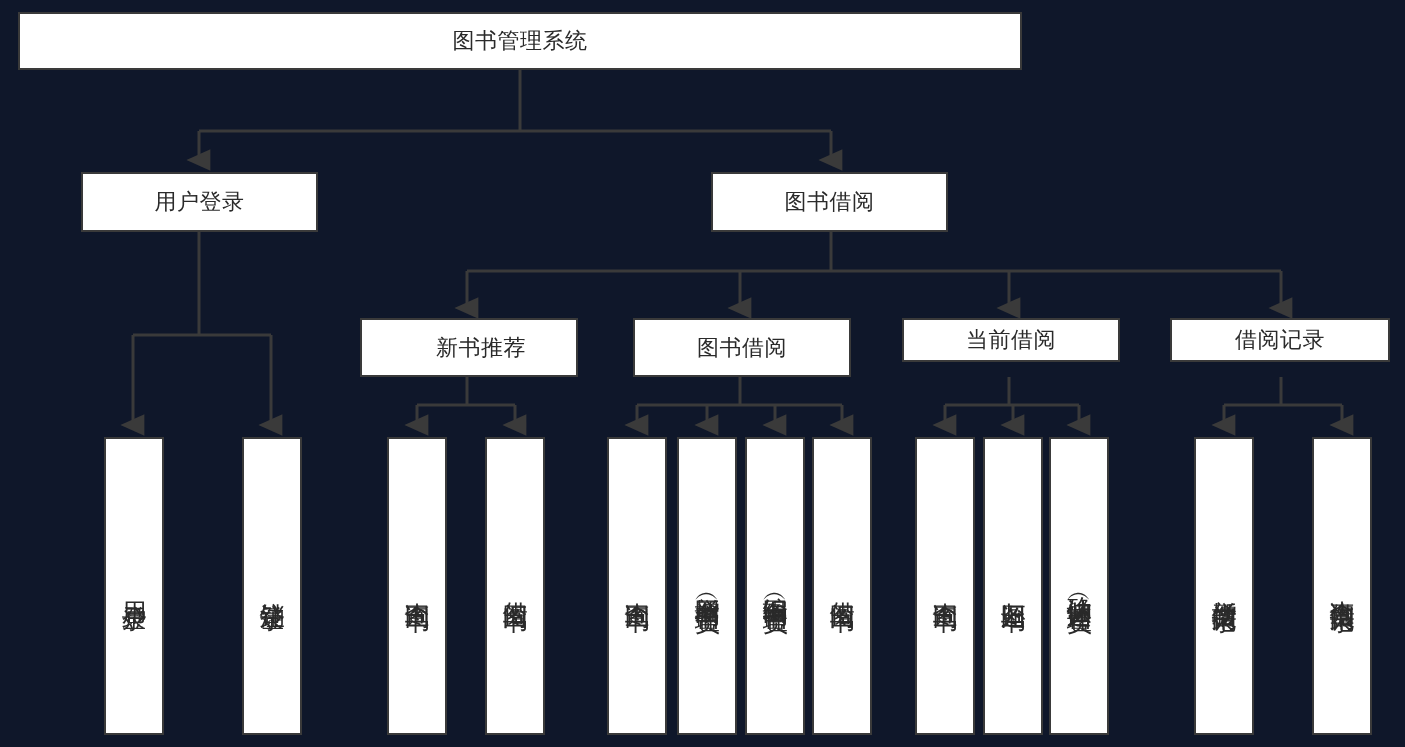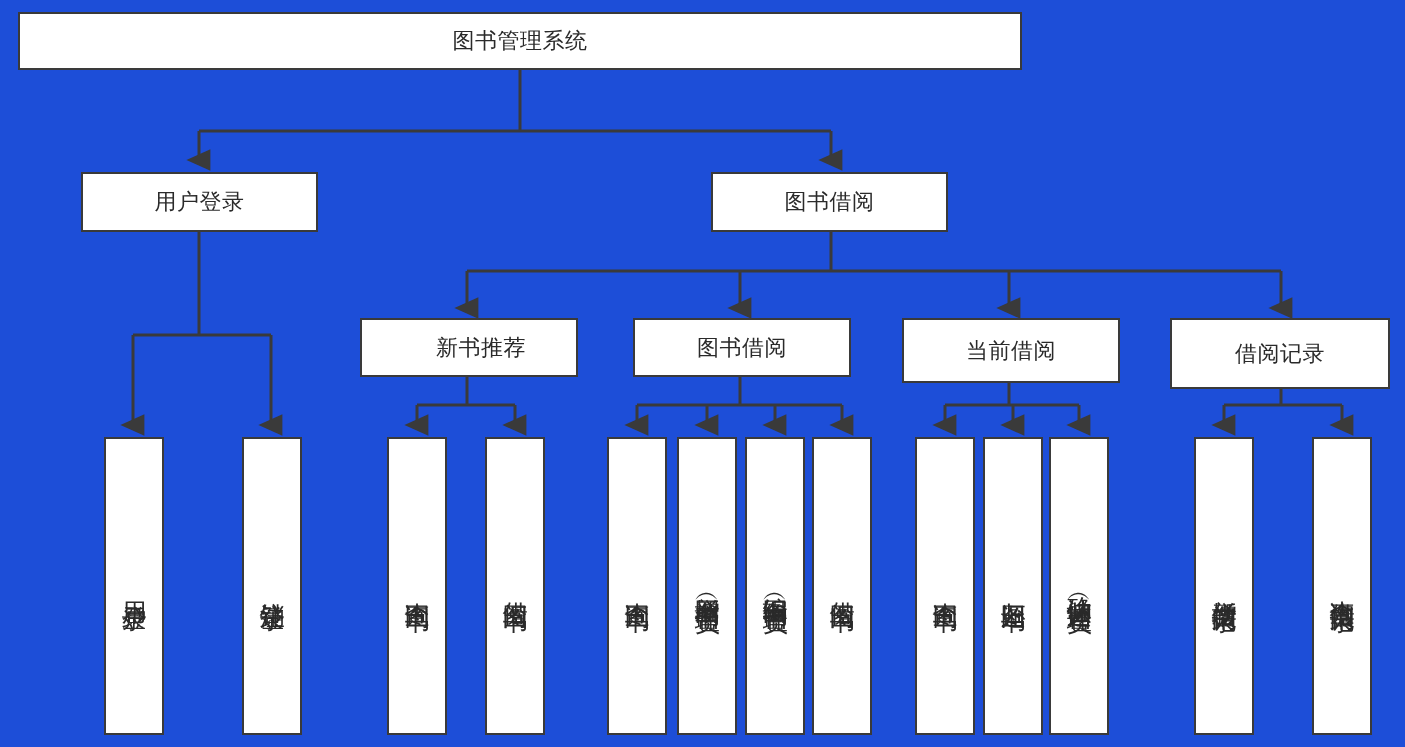--- a/index.html
+++ b/index.html
@@ -7,21 +7,21 @@
     padding: 0;
     background: #ffffff;
   }
   body {
     font-family: "DejaVu Sans", "Liberation Sans", sans-serif;
   }
   #canvas {
     position: relative;
     width: 1405px;
     height: 747px;
-    background: #1d4ed8;
+    background: #0f172a;
     overflow: hidden;
   }
   #wires {
     position: absolute;
     left: 0;
     top: 0;
     width: 1405px;
     height: 747px;
     pointer-events: none;
   }
@@ -134,24 +134,24 @@
   <div class="node h" style="left:711px; top:172px; width:237px; height:60px;">
     <span class="lbl">图书借阅</span>
   </div>
 
   <div class="node h" style="left:360px; top:318px; width:218px; height:59px;padding-left:24px;">
     <span class="lbl">新书推荐</span>
   </div>
   <div class="node h" style="left:633px; top:318px; width:218px; height:59px;justify-content:center;">
     <span class="lbl">图书借阅</span>
   </div>
-  <div class="node h" style="left:902px; top:318px; width:218px; height:65px;">
+  <div class="node h" style="left:902px; top:318px; width:218px; height:44px;">
     <span class="lbl">当前借阅</span>
   </div>
-  <div class="node h" style="left:1170px; top:318px; width:220px; height:71px;">
+  <div class="node h" style="left:1170px; top:318px; width:220px; height:44px;">
     <span class="lbl">借阅记录</span>
   </div>
 
   <div class="node v" style="left:104px; top:437px; width:60px; height:298px;">
     <span class="lbl">用户登录</span>
   </div>
   <div class="node v" style="left:242px; top:437px; width:60px; height:298px;">
     <span class="lbl">注销登录</span>
   </div>
 

